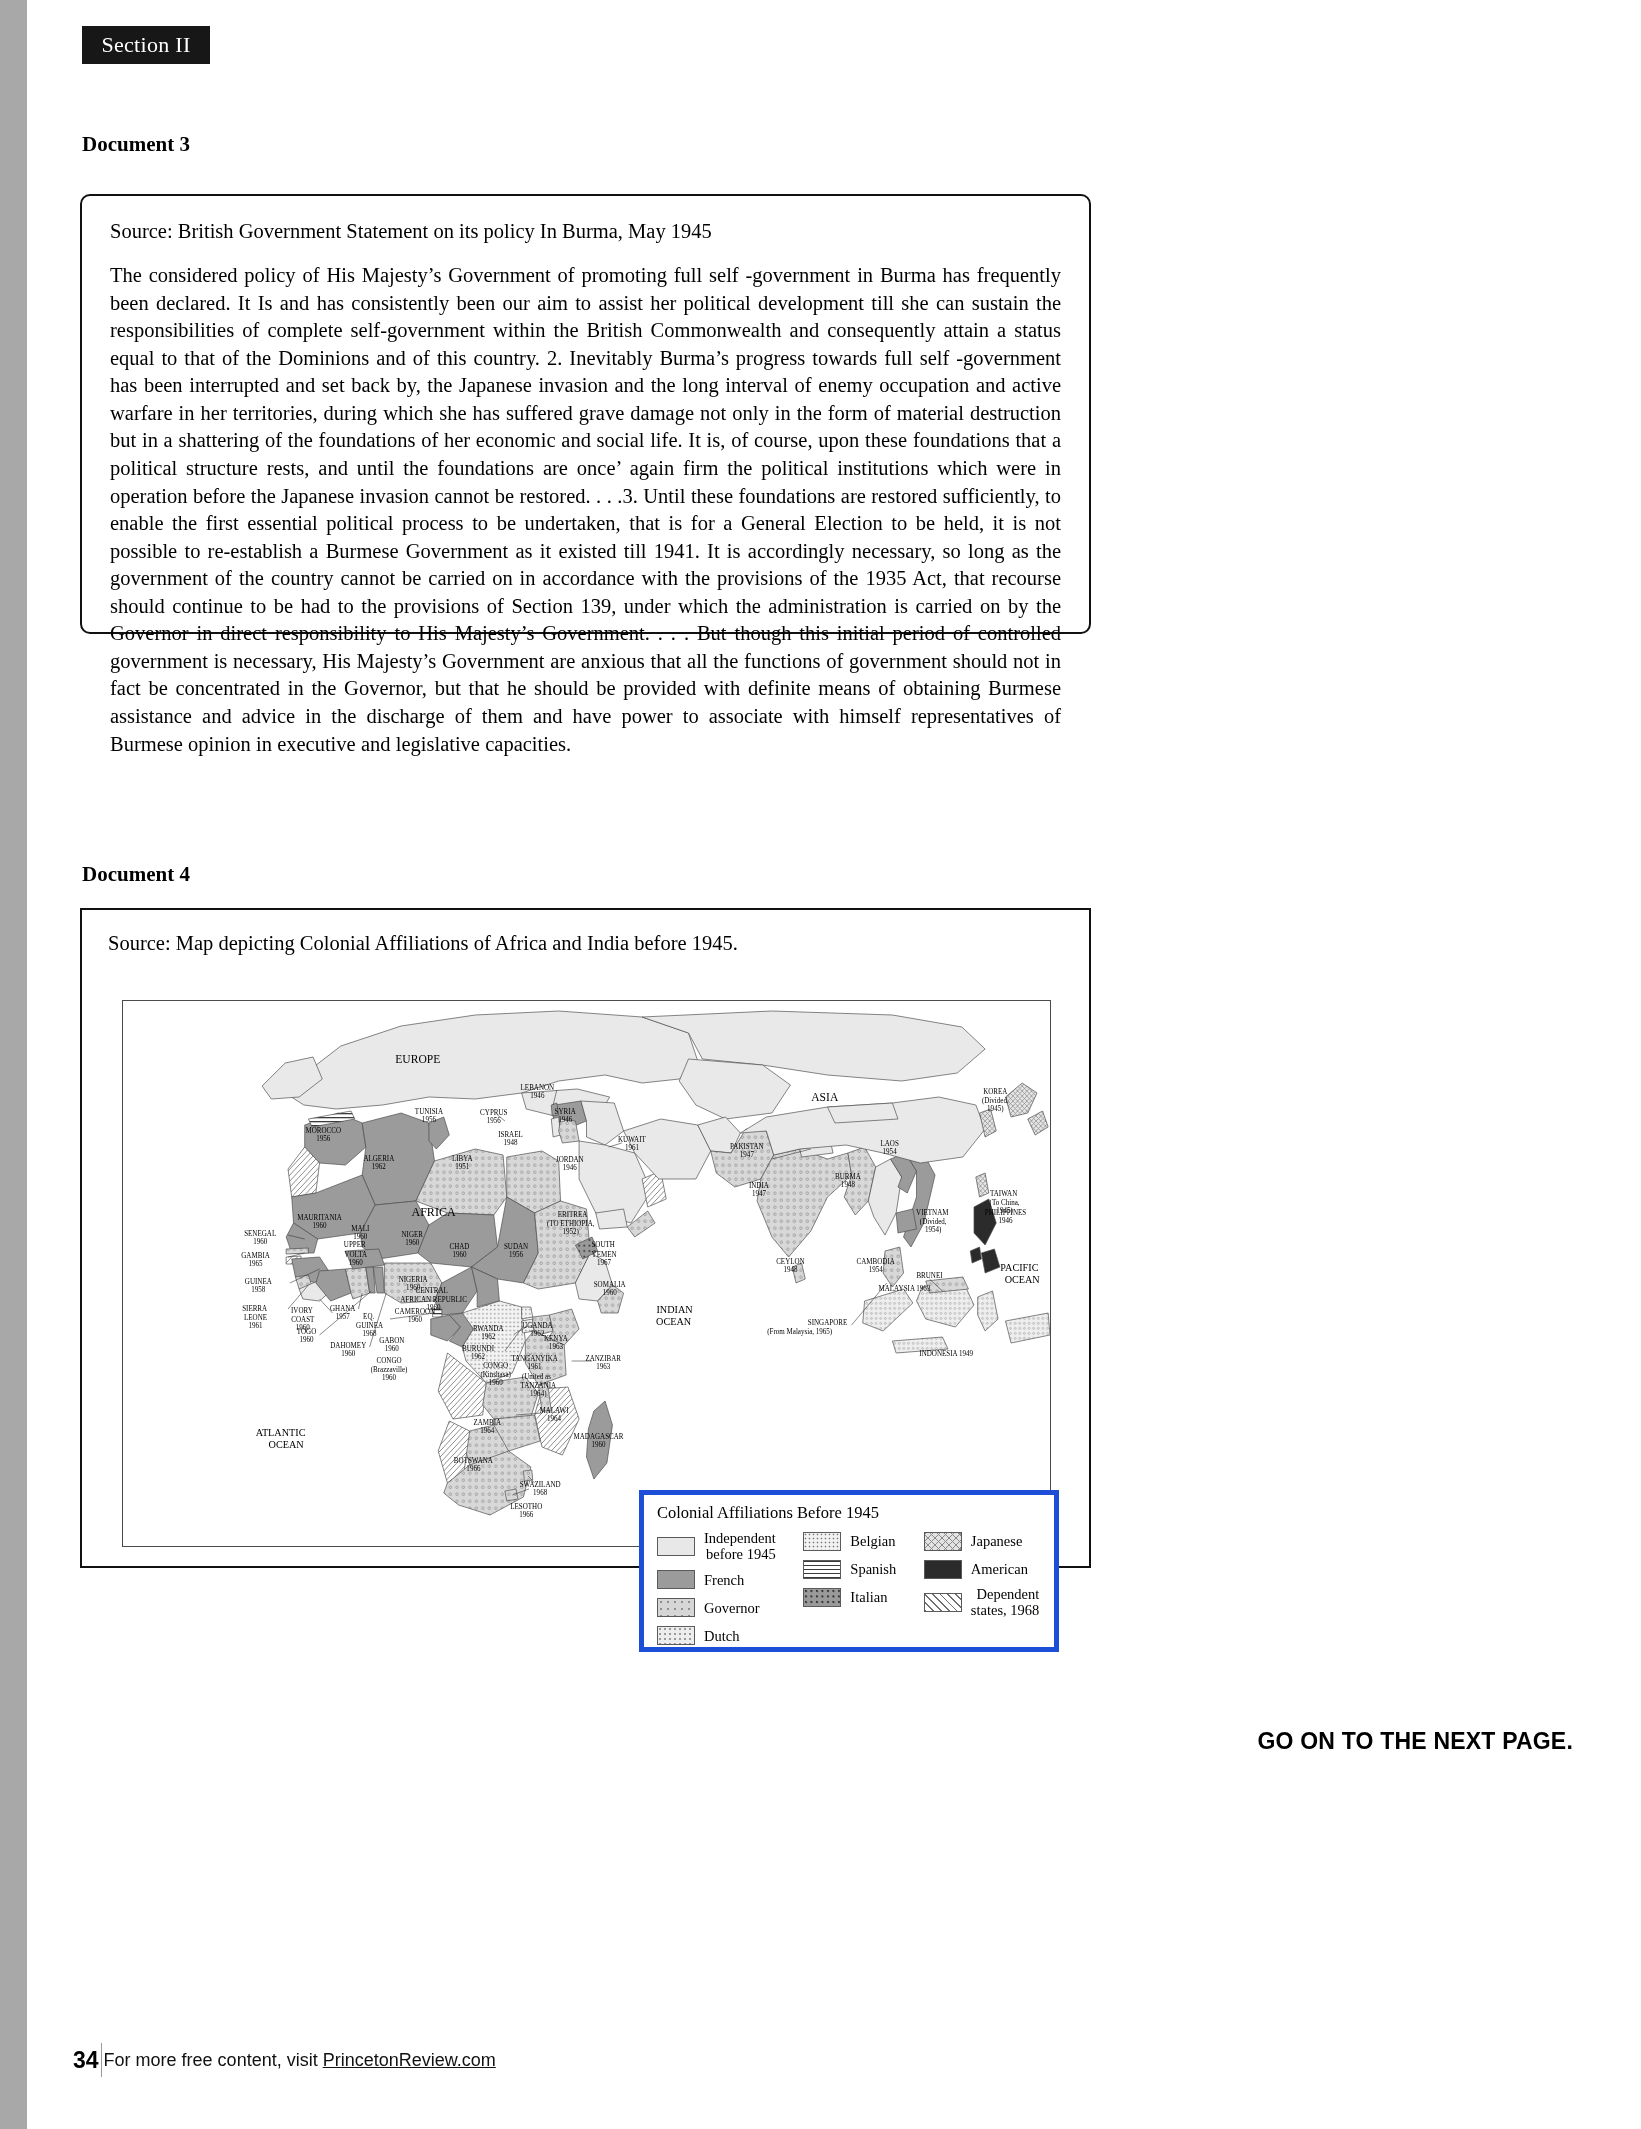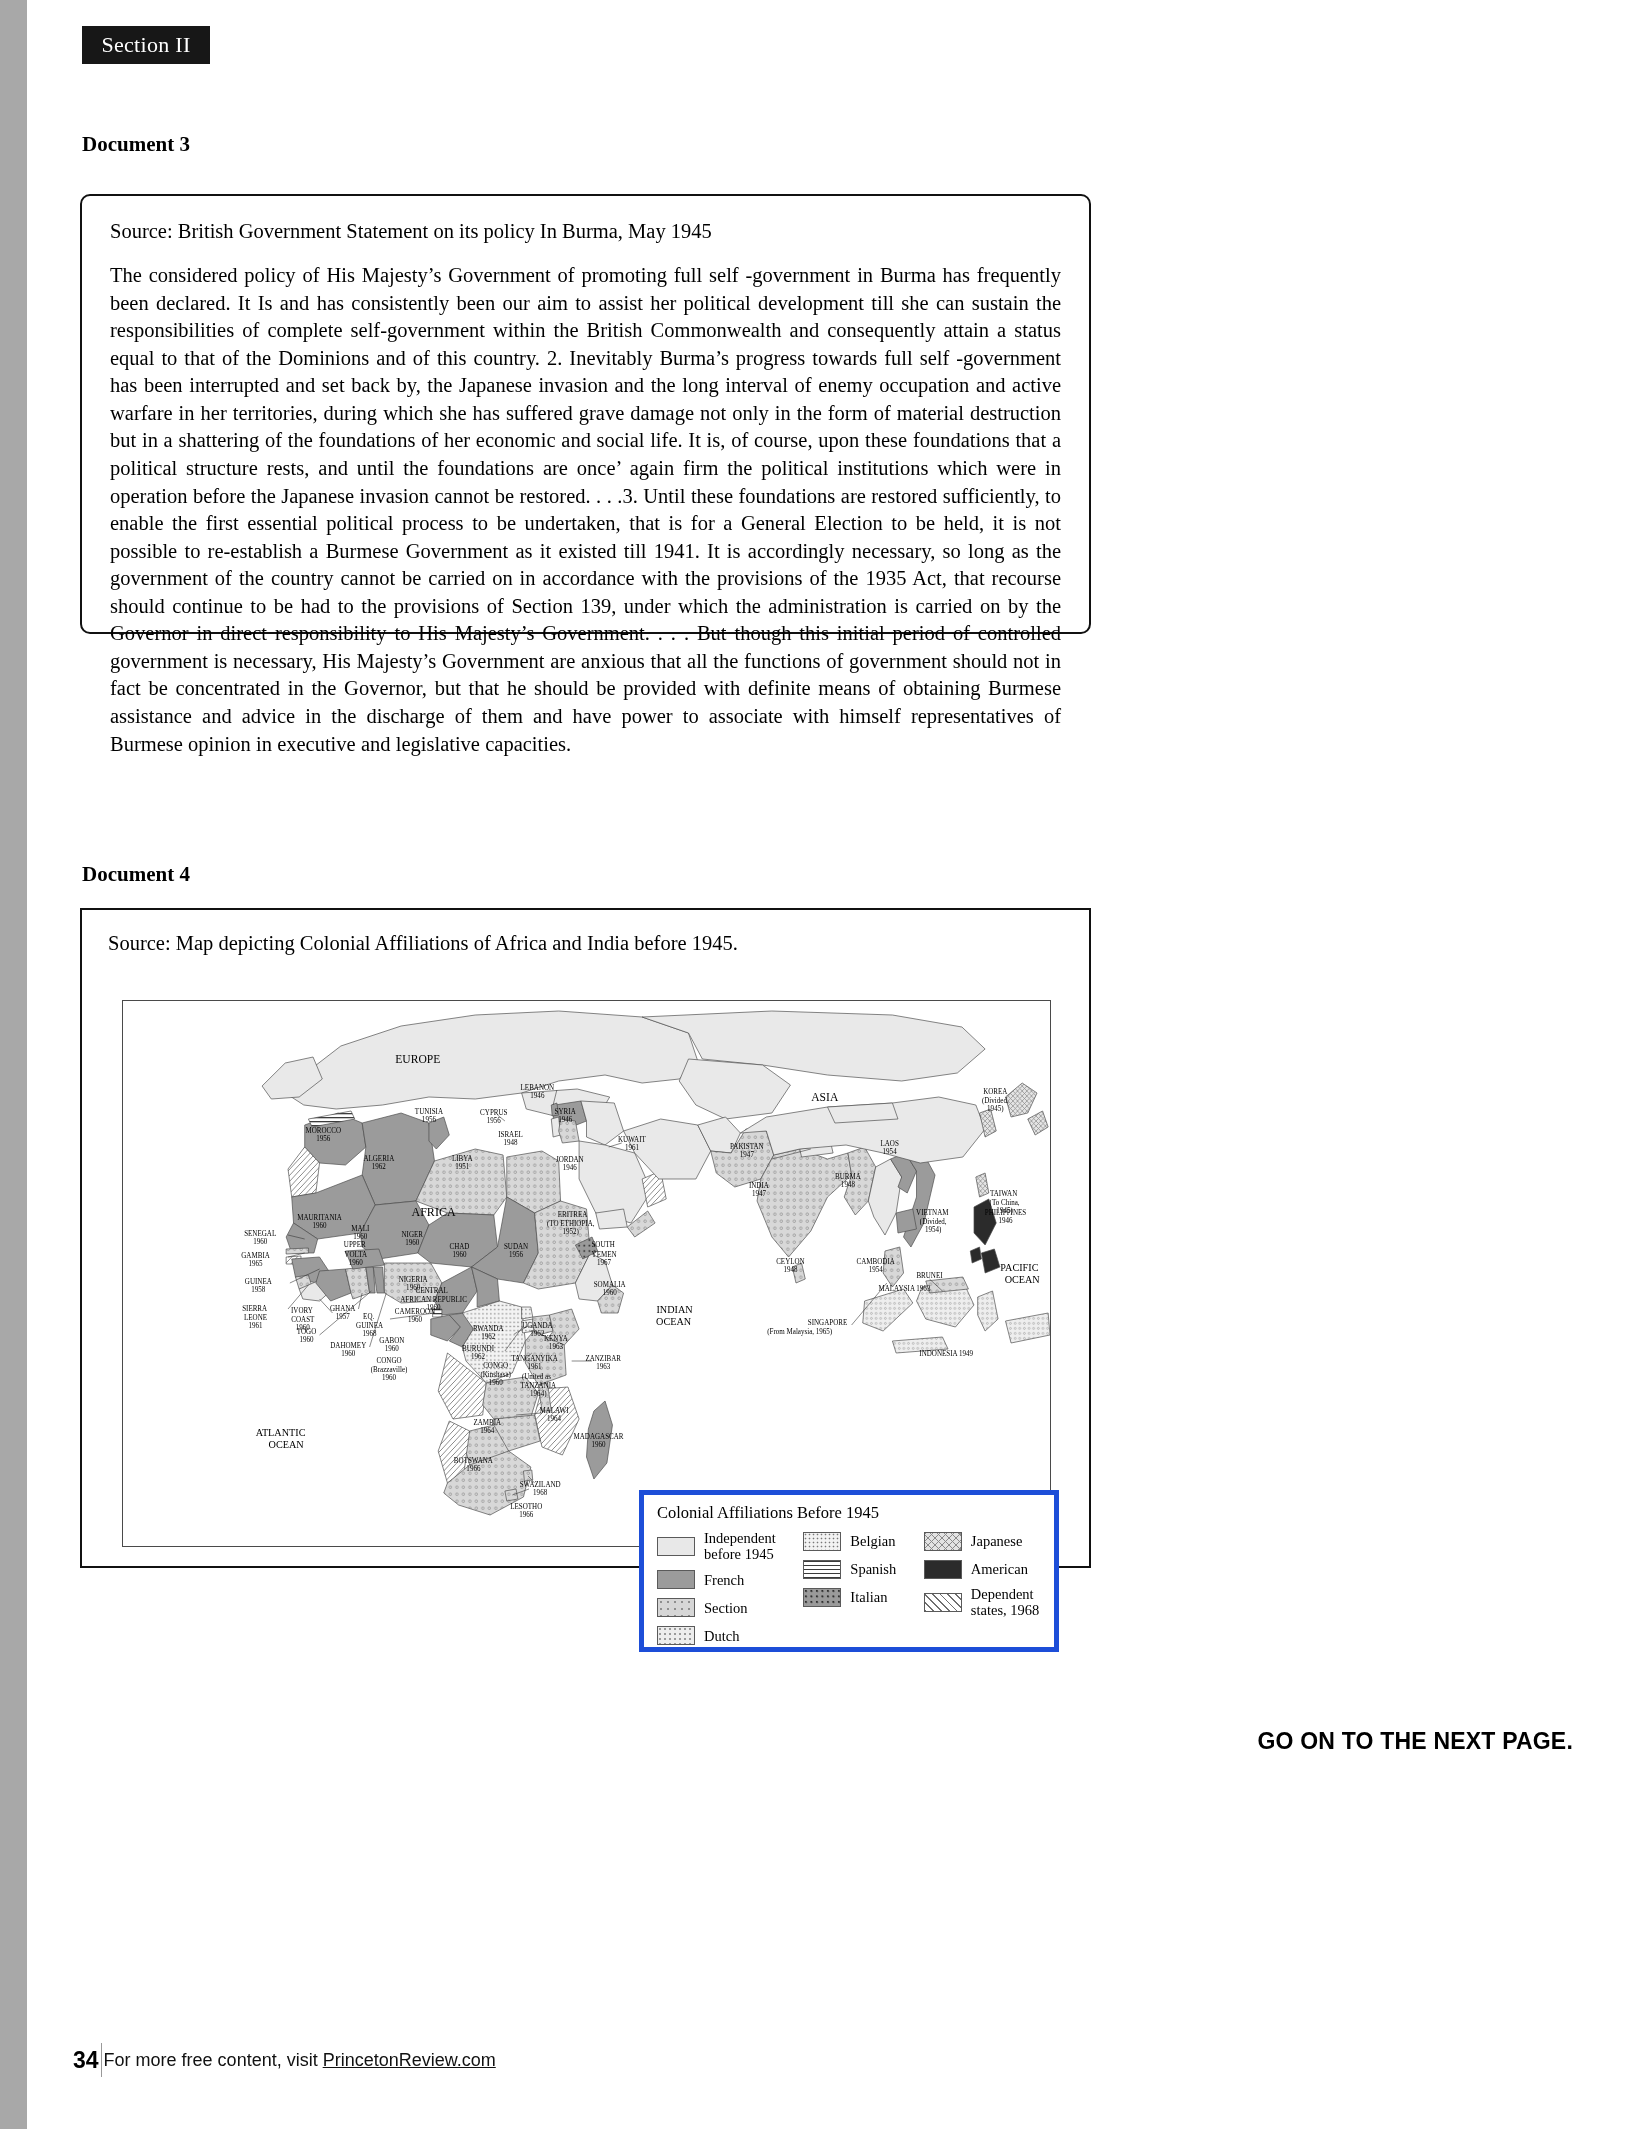--- a/index.html
+++ b/index.html
@@ -135,20 +135,21 @@
   }
   .legend-col { display: flex; flex-direction: column; gap: 6px; }
   .legend-col.c1 { width: 152px; }
   .legend-col.c2 { width: 124px; }
   .legend-col.c3 { width: 128px; }
   .legend-row {
     display: flex;
     align-items: center;
     gap: 9px;
     min-height: 22px;
+    text-align: right;
   }
   .swatch {
     width: 38px;
     height: 19px;
     border: 1px solid #5a5a5a;
     flex: none;
     box-sizing: border-box;
   }
   .lg-label {
     font-family: "Liberation Serif", serif;
@@ -649,21 +650,21 @@
           <div class="legend-row">
             <span class="swatch sw-independent"></span>
             <span class="lg-label">Independent<br>before 1945</span>
           </div>
           <div class="legend-row">
             <span class="swatch sw-french"></span>
             <span class="lg-label">French</span>
           </div>
           <div class="legend-row">
             <span class="swatch sw-british"></span>
-            <span class="lg-label">Section</span>
+            <span class="lg-label">Governor</span>
           </div>
           <div class="legend-row">
             <span class="swatch sw-dutch"></span>
             <span class="lg-label">Dutch</span>
           </div>
         </div>
       <div class="legend-col c2" id="lg-c2">
           <div class="legend-row">
             <span class="swatch sw-belgian"></span>
             <span class="lg-label">Belgian</span>

